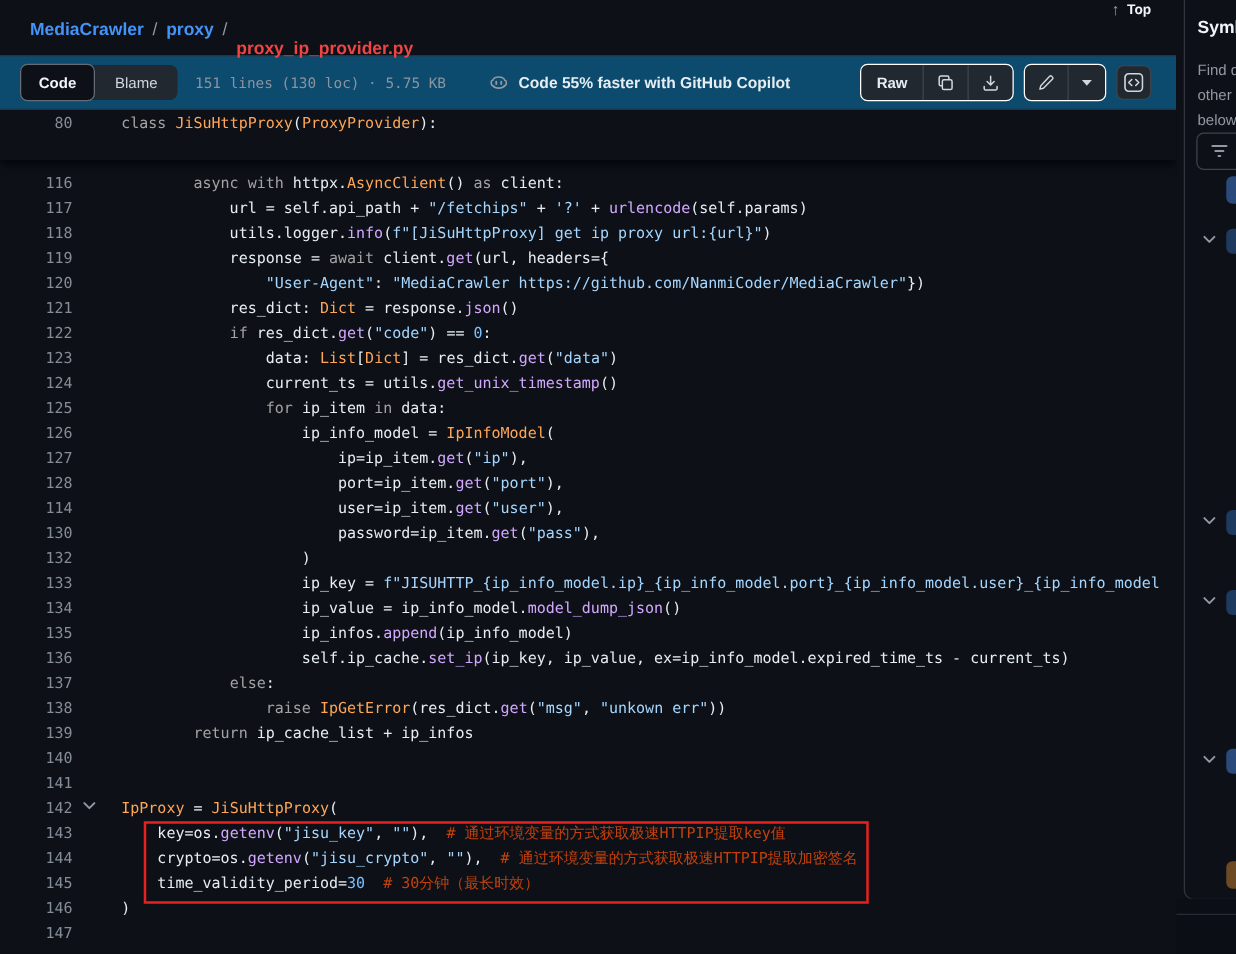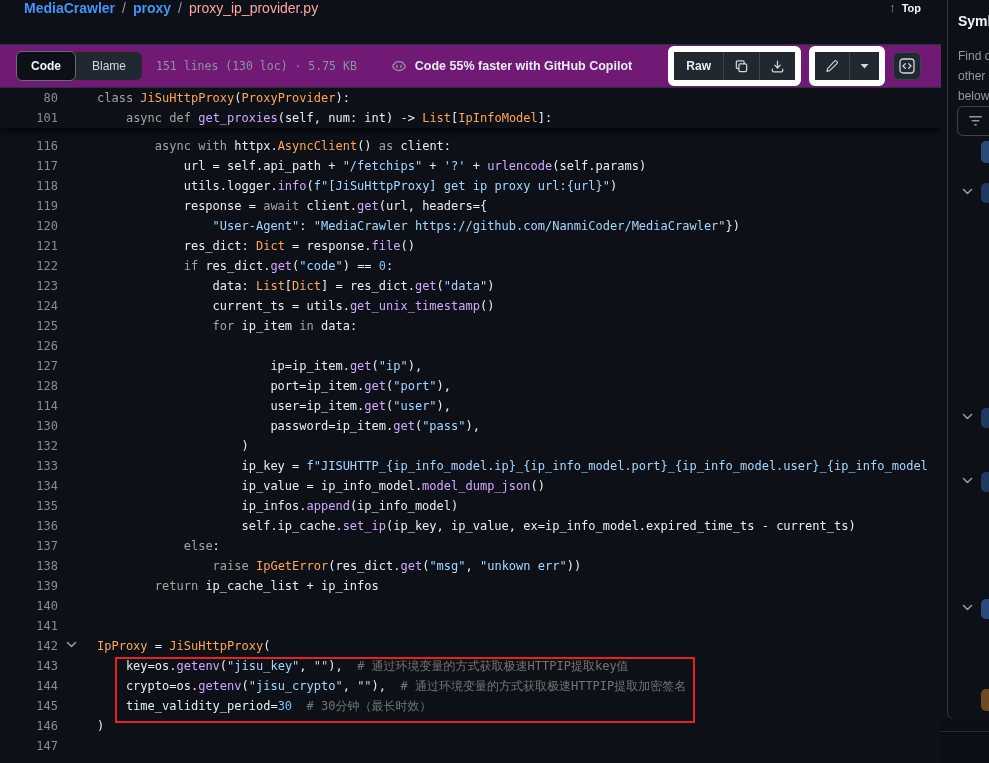--- a/index.html
+++ b/index.html
@@ -8,53 +8,53 @@
     background:#0d1117;color:#e6edf3;
     font-family:"Liberation Sans",sans-serif;
   }
   .main{position:absolute;left:0;top:0;width:941px;height:763px;overflow:hidden;}
 
   
   .topbar{height:44px;display:flex;align-items:flex-start;padding:0 20px 0 24px;box-sizing:border-box;gap:28px;}
   .crumbs{display:flex;align-items:center;gap:7px;font-size:14px;}
   .crumb-link{color:#4493f8;font-weight:600;cursor:pointer;}
   .crumb-sep{color:#9198a1;}
-  .crumb-file{color:#fca5a5;font-weight:400;}
+  .crumb-file{color:#ef4444;font-weight:700;margin-top:30px;}
   .top-btn{margin-left:auto;display:flex;align-items:center;gap:6px;cursor:pointer;}
   .top-arrow{color:#9198a1;font-size:13px;}
   .top-label{color:#f0f6fc;font-weight:600;font-size:11px;}
 
   
-  .toolbar{height:44px;background:#701a75;border-top:1px solid #2a313c;border-bottom:1px solid #2a313c;
+  .toolbar{height:44px;background:#0c4a6e;border-top:1px solid #2a313c;border-bottom:1px solid #2a313c;
     display:flex;align-items:center;box-sizing:border-box;padding:0 20px 0 16px;}
   .seg-control{display:flex;background:#212830;border-radius:6px;padding:0;height:28px;align-items:stretch;}
   .seg{display:flex;align-items:center;padding:0 14px;font-size:12px;border-radius:6px;cursor:pointer;}
   .seg.active{background:#0d1117;border:1px solid #646c76;color:#f0f6fc;font-weight:700;margin:-1px 0;}
   .seg.inactive{color:#d1d7e0;font-weight:400;padding:0 16px;}
   .meta{margin-left:14px;color:#8b949e;font-family:"DejaVu Sans Mono",monospace;font-size:11.5px;text-align:right;}
   .copilot{display:flex;align-items:center;gap:8px;margin-left:34px;}
   .copilot-text{font-size:12.5px;font-weight:700;color:#e6edf3;cursor:pointer;}
   .tb-right{margin-left:auto;display:flex;align-items:center;gap:8px;}
-  .btn-group{display:flex;height:28px;border:6px solid #ffffff;border-radius:6px;overflow:hidden;background:#212830;}
+  .btn-group{display:flex;height:28px;border:1px solid #ffffff;border-radius:6px;overflow:hidden;background:#212830;}
   .btn-seg{display:flex;align-items:center;justify-content:center;padding:0 10px;cursor:pointer;border-right:1px solid #3d444d;color:#d1d7e0;}
   .btn-seg:last-child{border-right:none;}
   .btn-seg.raw{font-size:12px;font-weight:600;color:#e6edf3;padding:0 12px;}
   .icon-btn{width:28px;height:28px;border:1px solid #3d444d;border-radius:6px;background:#212830;
     display:flex;align-items:center;justify-content:center;cursor:pointer;color:#d1d7e0;box-sizing:border-box;}
 
   
   .code-area{position:absolute;top:88px;left:0;width:941px;height:675px;overflow:hidden;}
   .sticky{position:absolute;top:0;left:0;right:0;height:40px;background:#0d1117;z-index:3;
     box-shadow:0 4px 6px rgba(1,4,9,.75);}
   .content{position:absolute;top:48px;left:0;right:0;z-index:1;}
   .row{display:flex;height:20px;font-family:"DejaVu Sans Mono",monospace;font-size:12px;line-height:20px;position:relative;}
   .ln{flex:0 0 58px;text-align:right;color:#848d97;cursor:pointer;user-select:none;}
   .lc{padding-left:39px;white-space:pre;color:#e6edf3;overflow:hidden;}
   .tok-k{color:#a3a3a3}.tok-t{color:#ffa657}.tok-f{color:#d2a8ff}
-  .tok-s{color:#a5d6ff}.tok-n{color:#79c0ff}.tok-c{color:#737373}.tok-p{color:#e6edf3}
+  .tok-s{color:#a5d6ff}.tok-n{color:#79c0ff}.tok-c{color:#c2410c}.tok-p{color:#e6edf3}
   .collapse-chev{position:absolute;left:66px;top:5px;cursor:pointer;}
   #red-box{position:absolute;left:115px;width:576px;border:2px solid #e8211f;z-index:2;pointer-events:none;}
 
   
   .sidebar{position:absolute;left:941px;top:0;width:48px;height:763px;background:#0d1117;overflow:hidden;}
   .panel-box{position:absolute;left:6px;top:-12px;width:400px;height:730px;border:1px solid #30363d;border-radius:8px;}
   .panel-title{position:absolute;left:17px;top:13px;font-size:14px;font-weight:700;color:#f0f6fc;white-space:nowrap;}
   .panel-desc{position:absolute;left:17px;top:46px;width:320px;font-size:12px;line-height:20px;color:#9198a1;white-space:nowrap;}
   .filter-box{position:absolute;left:16px;top:106px;width:120px;height:30px;border:1px solid #3d444d;border-radius:6px;
     display:flex;align-items:center;padding-left:11px;box-sizing:border-box;cursor:text;background:#0d1117;}
@@ -143,24 +143,20 @@
       </div>
     </div>
   </div>
 
   <div class="code-area">
     <div class="sticky" id="sticky-lines">
         <div class="row">
           <span class="ln">80</span>
           <span class="lc"><span class="tok-k">class</span><span class="tok-p"> </span><span class="tok-t">JiSuHttpProxy</span><span class="tok-p">(</span><span class="tok-t">ProxyProvider</span><span class="tok-p">):</span></span>
         </div>
-        <div class="row">
-          <span class="ln">101</span>
-          <span class="lc"><span class="tok-p">    </span><span class="tok-k">async</span><span class="tok-p"> </span><span class="tok-k">def</span><span class="tok-p"> </span><span class="tok-f">get_proxies</span><span class="tok-p">(self, num: int) -&gt; </span><span class="tok-t">List</span><span class="tok-p">[</span><span class="tok-t">IpInfoModel</span><span class="tok-p">]:</span></span>
-        </div>
       </div>
     <div class="content" id="code-lines">
         <div class="row">
           <span class="ln">116</span>
           <span class="lc"><span class="tok-p">        </span><span class="tok-k">async</span><span class="tok-p"> </span><span class="tok-k">with</span><span class="tok-p"> httpx.</span><span class="tok-t">AsyncClient</span><span class="tok-p">() </span><span class="tok-k">as</span><span class="tok-p"> client:</span></span>
         </div>
         <div class="row">
           <span class="ln">117</span>
           <span class="lc"><span class="tok-p">            url = self.api_path + </span><span class="tok-s">"/fetchips"</span><span class="tok-p"> + </span><span class="tok-s">'?'</span><span class="tok-p"> + </span><span class="tok-f">urlencode</span><span class="tok-p">(self.params)</span></span>
         </div>
@@ -171,40 +167,41 @@
         <div class="row">
           <span class="ln">119</span>
           <span class="lc"><span class="tok-p">            response = </span><span class="tok-k">await</span><span class="tok-p"> client.</span><span class="tok-f">get</span><span class="tok-p">(url, headers={</span></span>
         </div>
         <div class="row">
           <span class="ln">120</span>
           <span class="lc"><span class="tok-p">                </span><span class="tok-s">"User-Agent"</span><span class="tok-p">: </span><span class="tok-s">"MediaCrawler https://github.com/NanmiCoder/MediaCrawler"</span><span class="tok-p">})</span></span>
         </div>
         <div class="row">
           <span class="ln">121</span>
-          <span class="lc"><span class="tok-p">            res_dict: </span><span class="tok-t">Dict</span><span class="tok-p"> = response.</span><span class="tok-f">file</span><span class="tok-p">()</span></span>
+          <span class="lc"><span class="tok-p">            res_dict: </span><span class="tok-t">Dict</span><span class="tok-p"> = response.</span><span class="tok-f">json</span><span class="tok-p">()</span></span>
         </div>
         <div class="row">
           <span class="ln">122</span>
           <span class="lc"><span class="tok-p">            </span><span class="tok-k">if</span><span class="tok-p"> res_dict.</span><span class="tok-f">get</span><span class="tok-p">(</span><span class="tok-s">"code"</span><span class="tok-p">) == </span><span class="tok-n">0</span><span class="tok-p">:</span></span>
         </div>
         <div class="row">
           <span class="ln">123</span>
           <span class="lc"><span class="tok-p">                data: </span><span class="tok-t">List</span><span class="tok-p">[</span><span class="tok-t">Dict</span><span class="tok-p">] = res_dict.</span><span class="tok-f">get</span><span class="tok-p">(</span><span class="tok-s">"data"</span><span class="tok-p">)</span></span>
         </div>
         <div class="row">
           <span class="ln">124</span>
           <span class="lc"><span class="tok-p">                current_ts = utils.</span><span class="tok-f">get_unix_timestamp</span><span class="tok-p">()</span></span>
         </div>
         <div class="row">
           <span class="ln">125</span>
           <span class="lc"><span class="tok-p">                </span><span class="tok-k">for</span><span class="tok-p"> ip_item </span><span class="tok-k">in</span><span class="tok-p"> data:</span></span>
         </div>
         <div class="row">
           <span class="ln">126</span>
+          <span class="lc"><span class="tok-p">                    ip_info_model = </span><span class="tok-t">IpInfoModel</span><span class="tok-p">(</span></span>
         </div>
         <div class="row">
           <span class="ln">127</span>
           <span class="lc"><span class="tok-p">                        ip=ip_item.</span><span class="tok-f">get</span><span class="tok-p">(</span><span class="tok-s">"ip"</span><span class="tok-p">),</span></span>
         </div>
         <div class="row">
           <span class="ln">128</span>
           <span class="lc"><span class="tok-p">                        port=ip_item.</span><span class="tok-f">get</span><span class="tok-p">(</span><span class="tok-s">"port"</span><span class="tok-p">),</span></span>
         </div>
         <div class="row">

